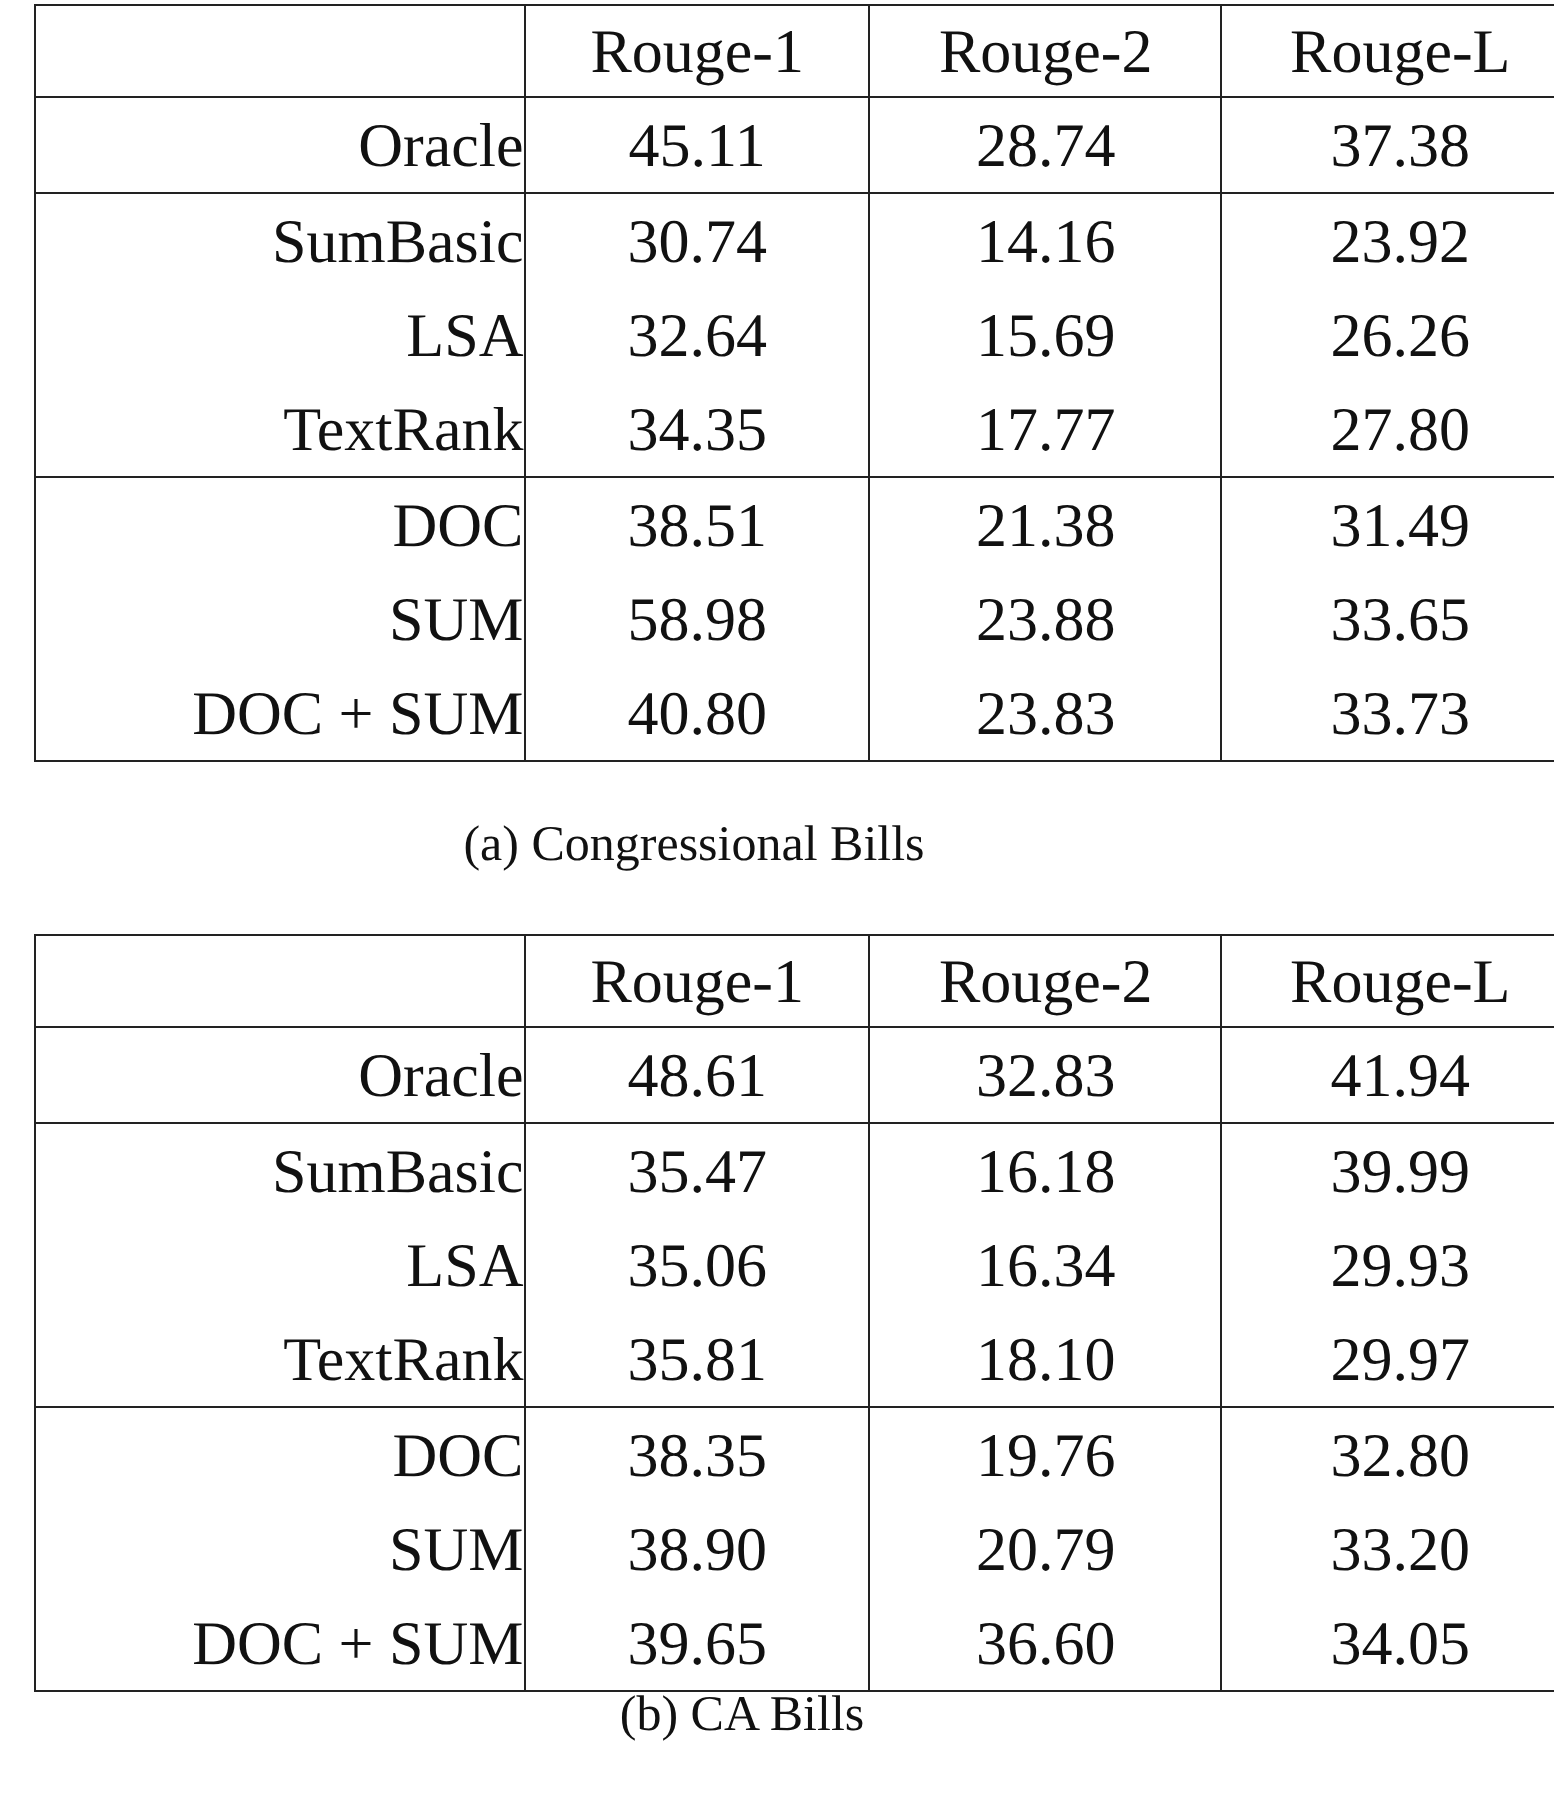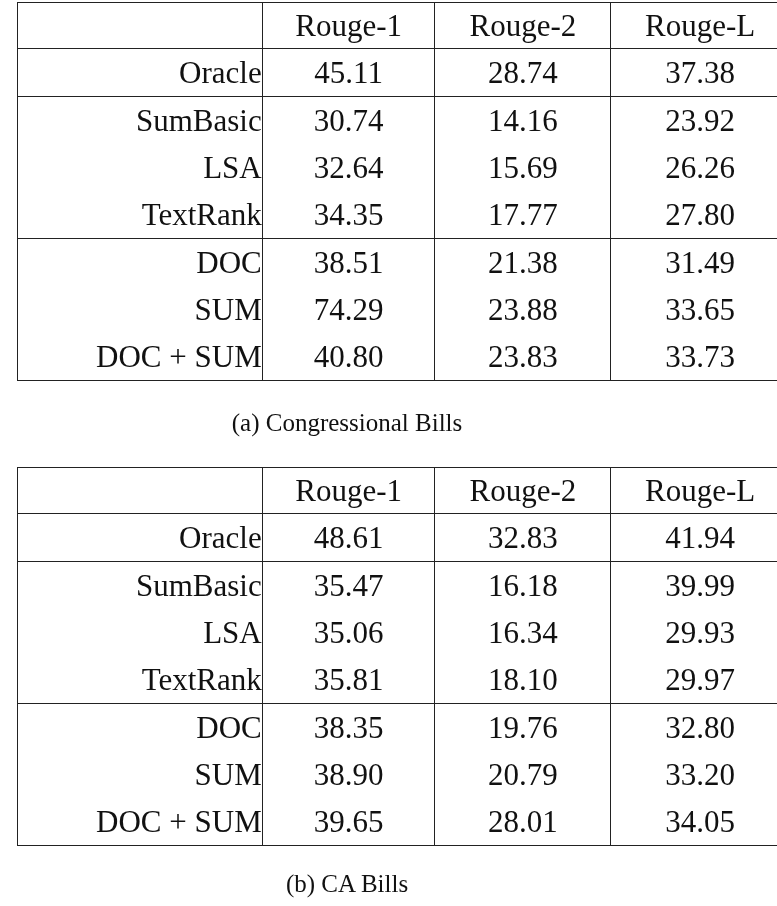--- a/index.html
+++ b/index.html
@@ -9,21 +9,21 @@
     .tbl td, .tbl th { border-left: 1.5px solid #222; border-right: 1.5px solid #222; padding: 0; font-weight: normal; }
     .tbl tr.head th { height: 45px; border-top: 1.5px solid #222; border-bottom: 1.5px solid #222; text-align: center; }
     .tbl tr.row td { height: 47px; }
     .tbl tr.grp-start td { border-top: 1.5px solid #222; }
     .tbl tr.last td { border-bottom: 1.5px solid #222; }
     .tbl td.method { text-align: right; padding-left: 22px; width: 222px; }
     .tbl td.num { text-align: center; margin-left: 23px; }
     .tbl col.c0 { width: 245px; } .tbl col.c1 { width: 173px; } .tbl col.c2 { width: 176px; } .tbl col.c3 { width: 179px; }
     .caption { position: absolute; left: 0; width: 694px; text-align: center; font-size: 25px; }
     #t1 { top: 2px; } #cap1 { top: 409px; }
-    #t2 { top: 467px; } #cap2 { top: 870px; }
+    #t2 { top: 467px; } #cap2 { top: 844px; padding-left: 24px; }
   </style>
 </head>
 <body>
 
 <table class="tbl" id="t1">
   <colgroup>
       <col class="c0">
       <col class="c1">
       <col class="c2">
       <col class="c3">
@@ -60,21 +60,21 @@
     <td class="num">27.80</td>
   </tr>
   <tr class="row grp-start">
     <td class="method">DOC</td>
     <td class="num">38.51</td>
     <td class="num">21.38</td>
     <td class="num">31.49</td>
   </tr>
   <tr class="row">
     <td class="method">SUM</td>
-    <td class="num">74.29</td>
+    <td class="num">58.98</td>
     <td class="num">23.88</td>
     <td class="num">33.65</td>
   </tr>
   <tr class="row last">
     <td class="method">DOC + SUM</td>
     <td class="num">40.80</td>
     <td class="num">23.83</td>
     <td class="num">33.73</td>
   </tr>
 </tbody>
@@ -127,18 +127,18 @@
   </tr>
   <tr class="row">
     <td class="method">SUM</td>
     <td class="num">38.90</td>
     <td class="num">20.79</td>
     <td class="num">33.20</td>
   </tr>
   <tr class="row last">
     <td class="method">DOC + SUM</td>
     <td class="num">39.65</td>
-    <td class="num">28.01</td>
+    <td class="num">36.60</td>
     <td class="num">34.05</td>
   </tr>
 </tbody>
   </table>
 <div class="caption" id="cap2">(b) CA Bills</div>
 
 </body></html>

